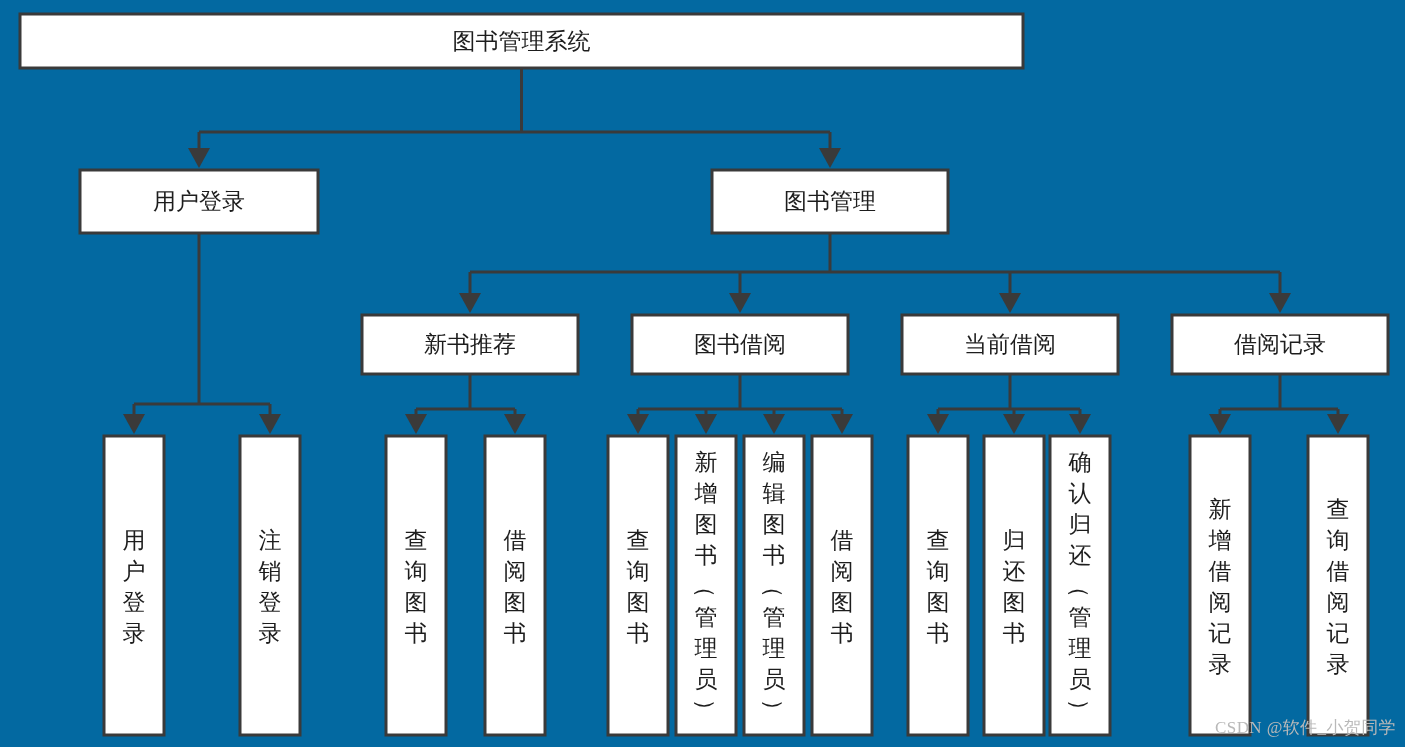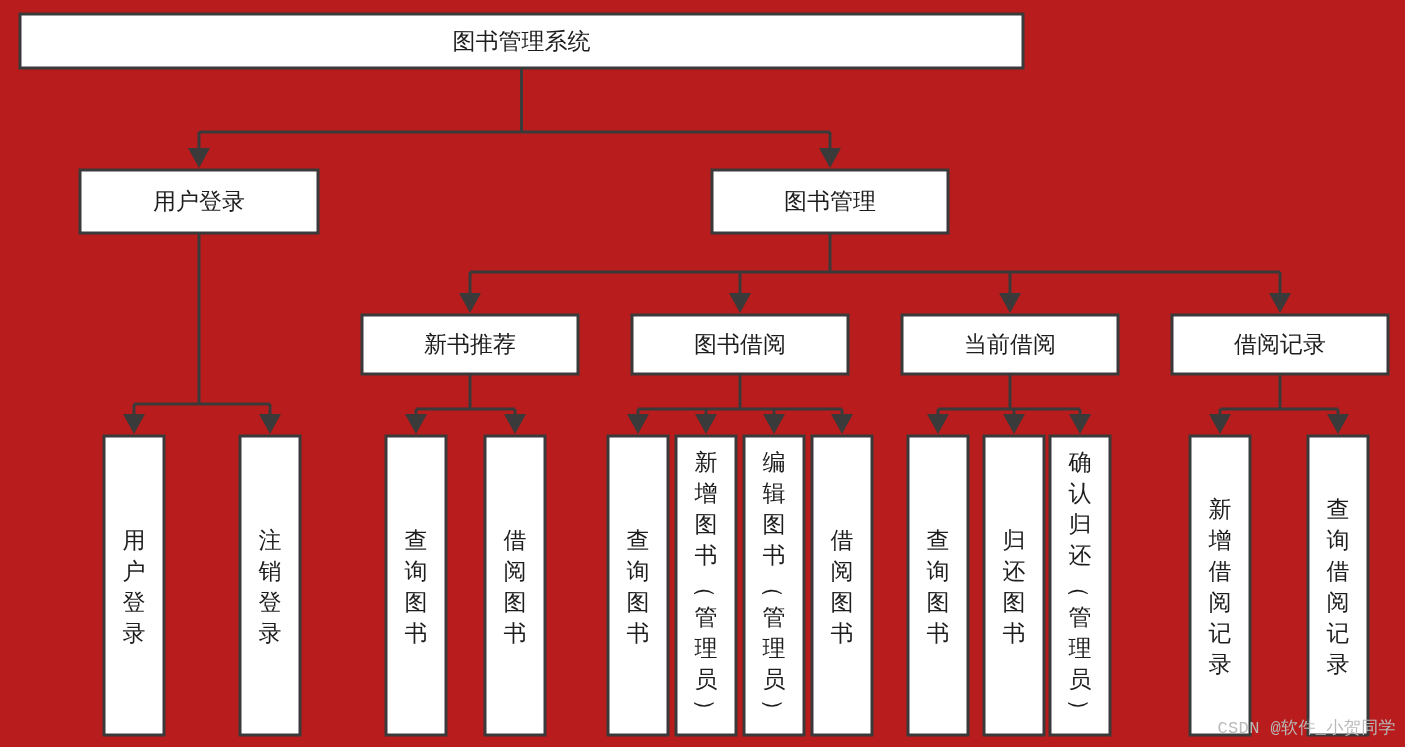--- a/index.html
+++ b/index.html
@@ -12,21 +12,21 @@
     font-family: "DejaVu Sans", "Liberation Sans", sans-serif;
     width: 1405px;
     height: 747px;
     overflow: hidden;
     position: relative;
   }
   #diagram-root {
     position: relative;
     width: 1405px;
     height: 747px;
-    background: #b91c1c;
+    background: #0369a1;
   }
   svg.diagram-svg {
     position: absolute;
     top: 0;
     left: 0;
     width: 1405px;
     height: 747px;
     display: block;
   }
   .node-box {
@@ -54,21 +54,21 @@
   .leaf-label-v {
     font-family: "DejaVu Sans", "Liberation Sans", sans-serif;
     font-size: 23px;
     fill: #1d1d1d;
     text-anchor: middle;
   }
   .watermark {
     position: absolute;
     right: 9px;
     bottom: 8px;
-    font-family: Liberation Mono, monospace;
+    font-family: Liberation Serif, serif;
     font-size: 17px;
     color: #b9b9b9;
     white-space: nowrap;
     letter-spacing: 0.4px;
     user-select: none;
     margin-top: 20px;
   }
 </style>
 </head>
 <body>

